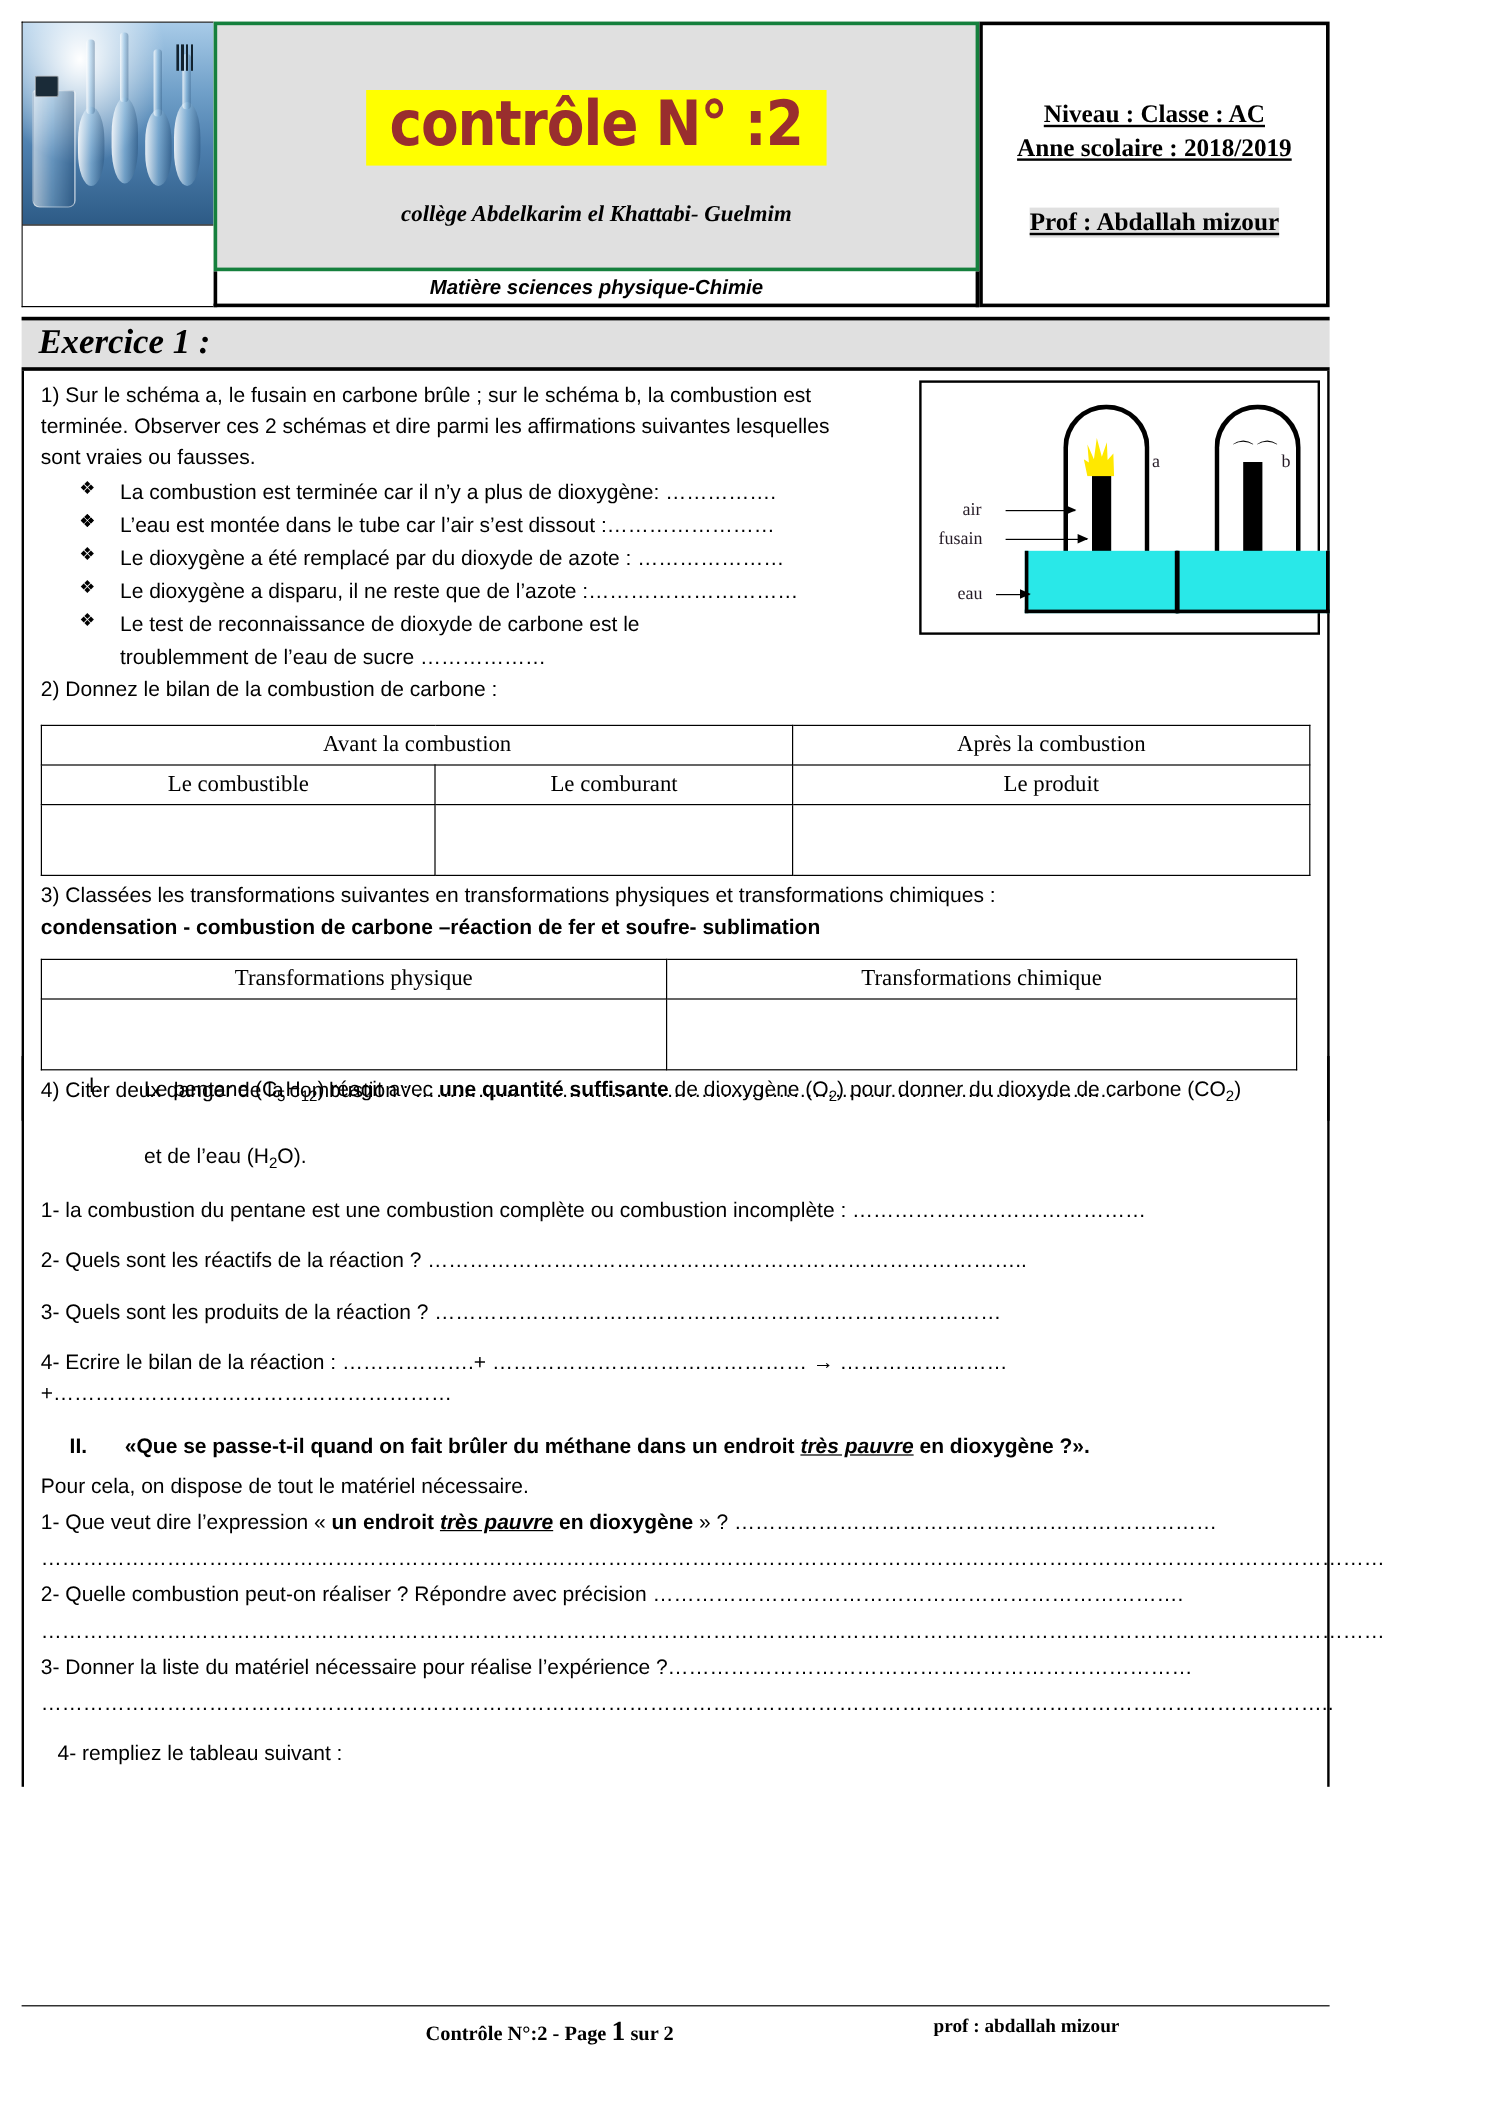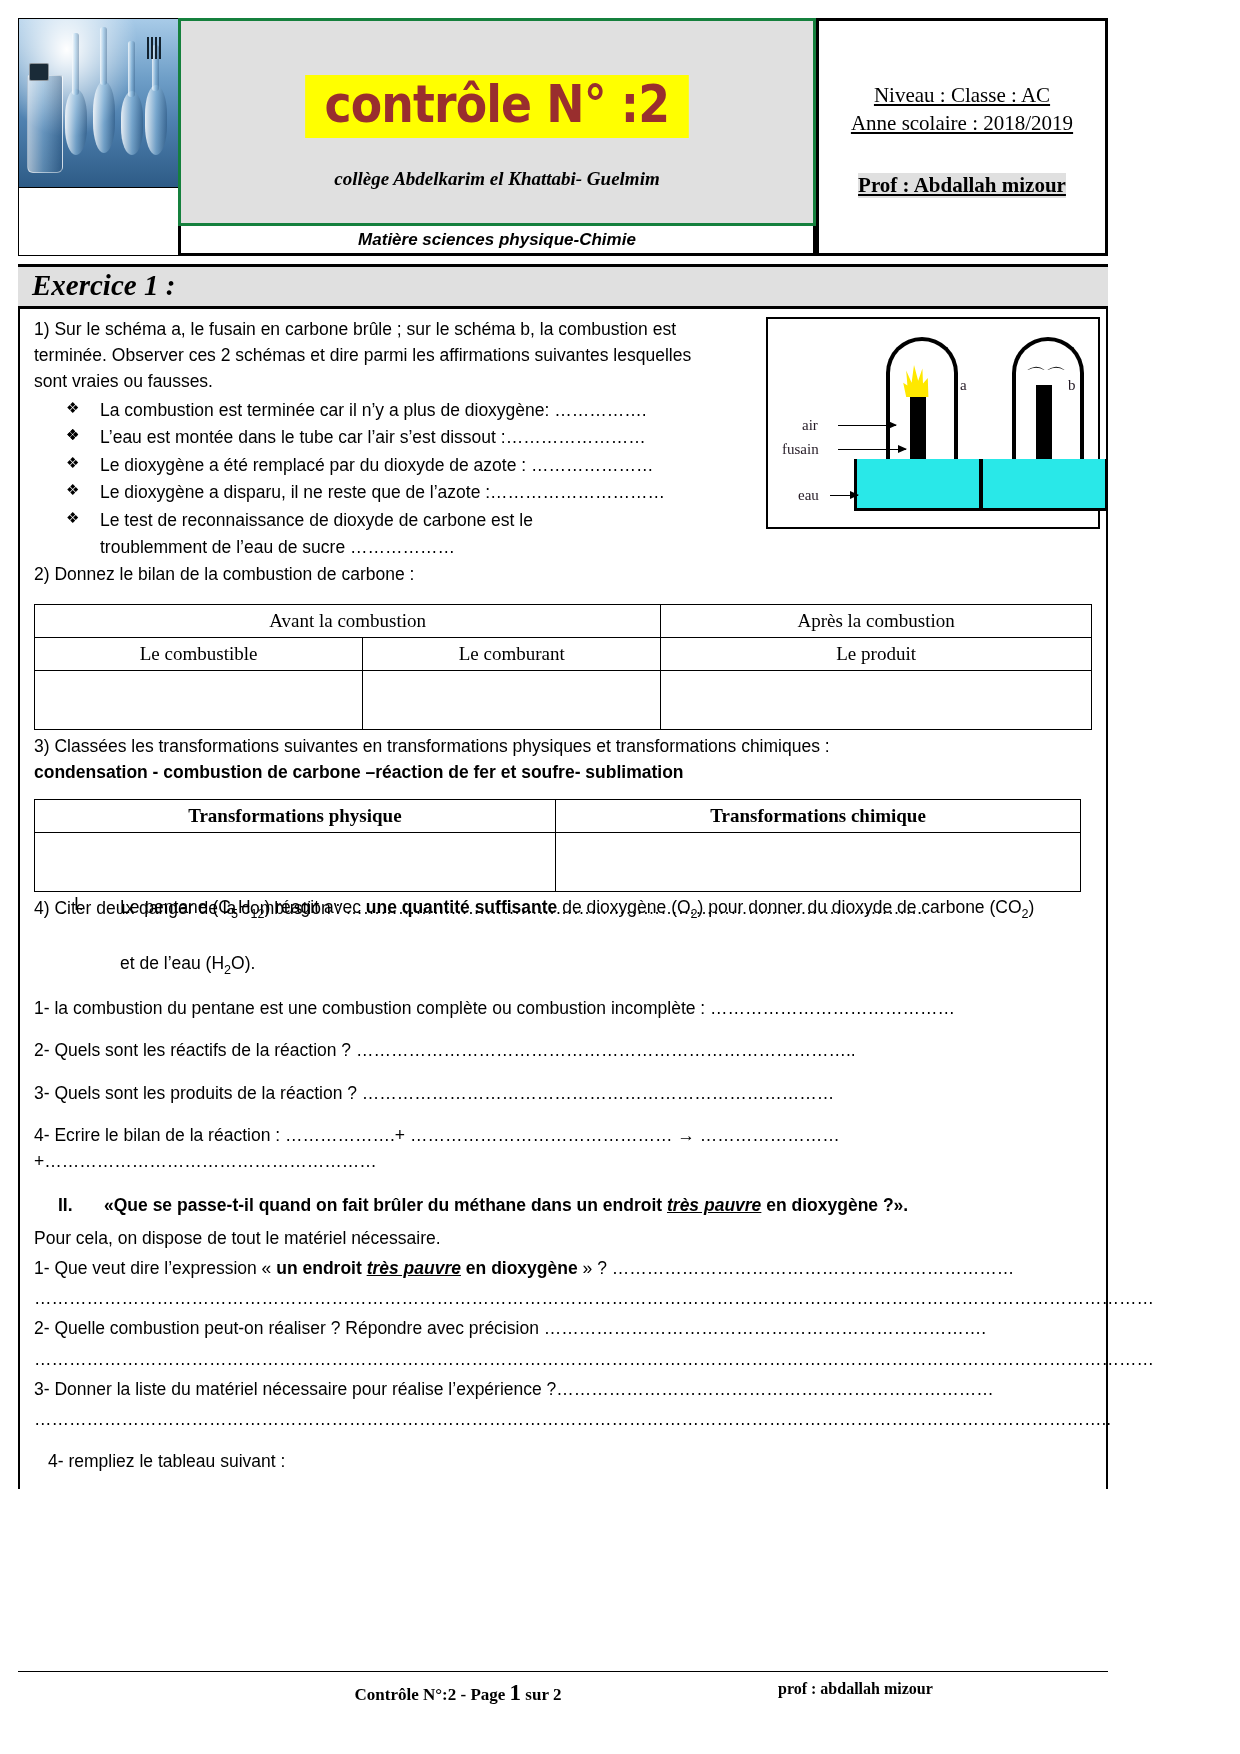--- a/index.html
+++ b/index.html
@@ -138,21 +138,21 @@
     border-left: 3px solid #000;
     box-sizing: border-box;
     background: #fff;
     display: flex;
     flex-direction: column;
     align-items: center;
     padding-top: 62px;
   }
   .hdr-right-col .r-line {
     font-family: "Liberation Serif", serif;
-    font-weight: normal;
+    font-weight: bold;
     font-size: 21px;
     text-decoration: underline;
     white-space: nowrap;
     margin-bottom: 3px;
   }
   .hdr-right-col .r-prof {
     margin-top: 34px;
     font-family: "Liberation Serif", serif;
     font-weight: bold;
     font-size: 21px;
@@ -311,21 +311,21 @@
     font-family: "Liberation Serif", serif;
   }
   table.sheet td {
     border: 1px solid #000;
     text-align: center;
     font-size: 19px;
     padding: 3px 4px;
   }
   table.sheet td.hdr { height: 26px; }
   table.sheet td.empty { height: 52px; }
-  table.tbl2 { width: 99%; font-weight: bold; }
+  table.tbl2 { width: 99%; }
 
   .bold-line {
     font-weight: bold;
     font-size: 17.5px;
     margin: 2px 0 4px 0;
   }
 
   
   .ex2-wrap {
     position: absolute;

